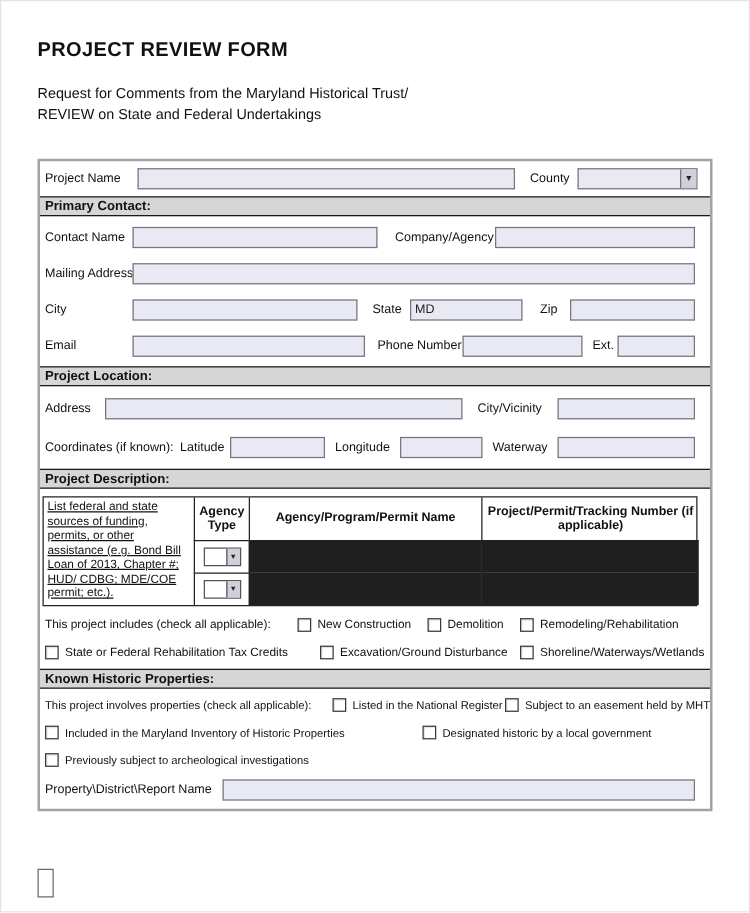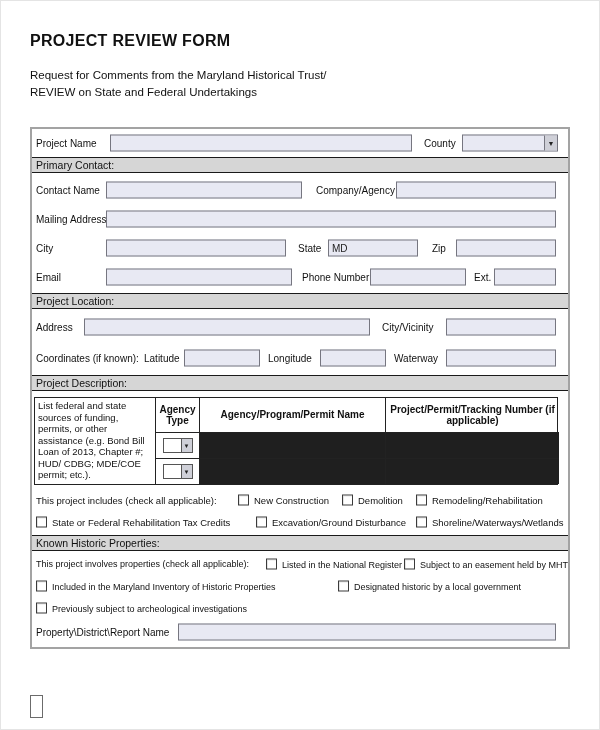--- a/index.html
+++ b/index.html
@@ -23,37 +23,37 @@
 
   .fld { position:absolute; top:50%; transform:translateY(-50%); height:17px;
          background:#e8e9f3; border:1px solid #767680; }
   .fld-val { font-size:10px; line-height:15px; padding-left:3px; color:#222; display:block; }
 
   .combo .arrow { position:absolute; right:0; top:0; bottom:0; width:13px; background:#cfd0d8;
                   border-left:1px solid #767680; display:flex; align-items:center; justify-content:center;
                   font-size:7px; color:#222; }
 
   .secbar { height:16px; background:#d6d6d6; border-top:1px solid #1a1a1a; border-bottom:1px solid #1a1a1a;
-            display:flex; align-items:center; padding-left:4px; font-size:10.5px; font-weight:normal; }
+            display:flex; align-items:center; padding-left:4px; font-size:10.5px; font-weight:bold; }
   .secbar:first-of-type { border-top:none; }
 
   
   .cbitem { position:absolute; top:50%; transform:translateY(-50%); display:flex; align-items:center; gap:5px;
             font-size:9.5px; white-space:nowrap; }
   .cbitem-9 { font-size:9px; }
   .cb { width:11px; height:11px; background:#fff; border:1px solid #3a3a3a; flex:0 0 auto;
         box-shadow: inset 1px 1px 0 rgba(0,0,0,.10); }
 
   
   .desc-table { margin:4px 0 4px 2px; width:524px; display:grid;
                 grid-template-columns:120px 44px 186px 174px; grid-template-rows:34px 26px 26px;
                 border:1.5px solid #222; background:#fff; }
   .dt { border-left:1px solid #222; border-top:1px solid #222; }
   .dt-top { border-top:none; }
-  .dt-instr { grid-column:1; grid-row:1 / span 3; border:none; padding:2px 3px; font-size:9.5px; line-height:1.22; }
+  .dt-instr { grid-column:1; grid-row:1 / span 3; border:none; padding:2px 3px; font-size:9.5px; line-height:1.22;text-decoration:underline; }
   .dt-head { display:flex; align-items:center; justify-content:center; text-align:center;
              font-size:10px; font-weight:bold; line-height:1.15; padding:1px 2px; }
   .dt-dark { background:#1f1f1f; }
   .dt-type { display:flex; align-items:center; justify-content:center; }
   .mini-combo { position:relative; width:30px; height:15px; background:#fff; border:1px solid #555; }
   .mini-combo .marrow { position:absolute; right:0; top:0; bottom:0; width:11px; background:#cfd0d8;
                         border-left:1px solid #555; display:flex; align-items:center; justify-content:center;
                         font-size:6px; color:#222; }
 
   .pad-block { padding:2px 0; }

